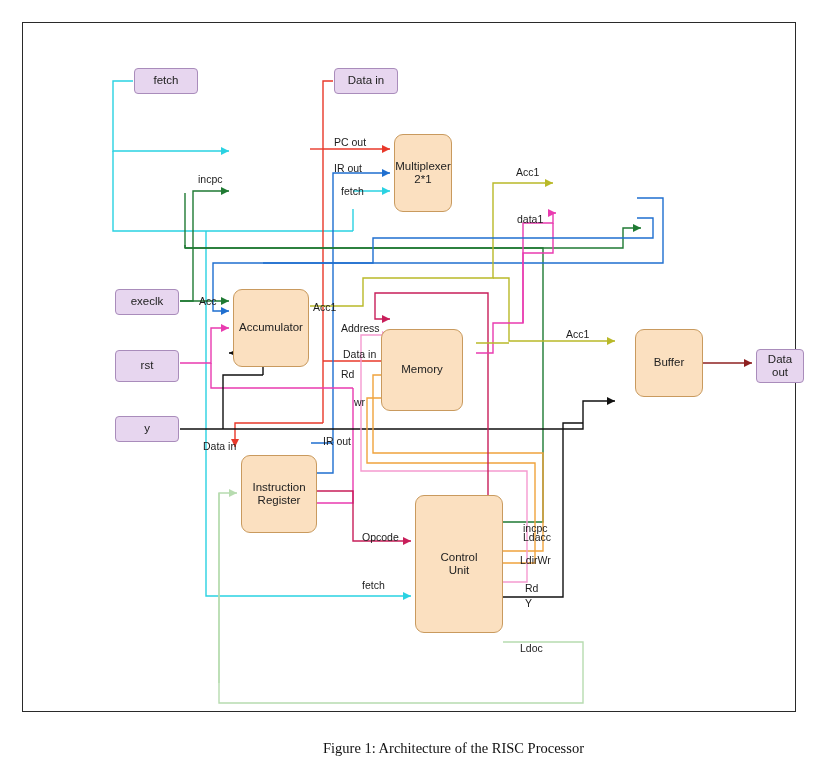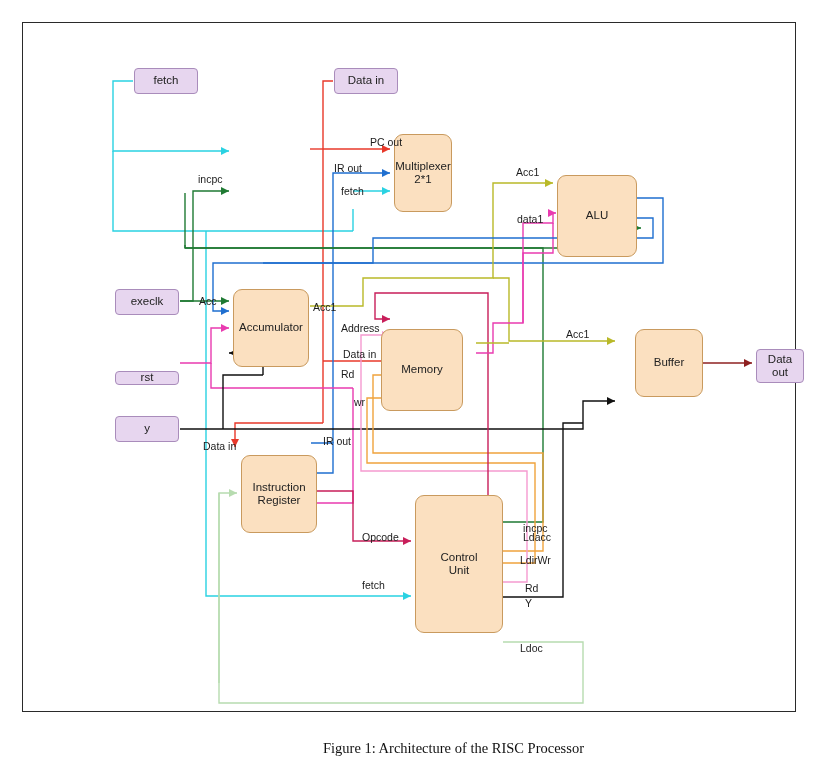--- a/index.html
+++ b/index.html
@@ -185,38 +185,37 @@
         <path d="M196,470 L196,500 L196,660" stroke="#b7dcb0"></path>
 
         <path d="M453,320 L486,320" stroke="#b9b928"></path>
 
         <path d="M614,195 L630,195 L630,215 L350,215 L350,240 L240,240" stroke="#1f6fd0"></path>
       </g>
     </svg>
 
     <div class="node block" style="left:371px;top:111px;width:58px;height:78px;">Multiplexer
 2*1</div>
-    <div class="node block" style="left:534px;top:152px;width:80px;height:82px;">ALU</div>
     <div class="node block" style="left:210px;top:266px;width:76px;height:78px;">Accumulator</div>
     <div class="node block" style="left:358px;top:306px;width:82px;height:82px;">Memory</div>
     <div class="node block" style="left:596px;top:306px;width:68px;height:68px;margin-left:16px;">Buffer</div>
     <div class="node block" style="left:218px;top:432px;width:76px;height:78px;">Instruction
 Register</div>
     <div class="node block" style="left:392px;top:472px;width:88px;height:138px;">Control
 Unit</div>
 
     <div class="node pill" style="left:111px;top:45px;width:64px;height:26px;">fetch</div>
     <div class="node pill" style="left:311px;top:45px;width:64px;height:26px;">Data in</div>
     <div class="node pill" style="left:92px;top:266px;width:64px;height:26px;">execlk</div>
-    <div class="node pill" style="left:92px;top:327px;width:64px;height:14px;margin-top:21px;">rst</div>
+    <div class="node pill" style="left:92px;top:327px;width:64px;height:32px;">rst</div>
     <div class="node pill" style="left:92px;top:393px;width:64px;height:26px;">y</div>
     <div class="node pill" style="left:733px;top:326px;width:48px;height:34px;">Data
 out</div>
 
-    <div class="edge-label" style="left:311px;top:113px;margin-left:36px;">PC out</div>
+    <div class="edge-label" style="left:311px;top:113px;">PC out</div>
     <div class="edge-label" style="left:311px;top:139px;">IR out</div>
     <div class="edge-label" style="left:318px;top:162px;">fetch</div>
     <div class="edge-label" style="left:175px;top:150px;">incpc</div>
     <div class="edge-label" style="left:493px;top:143px;">Acc1</div>
     <div class="edge-label" style="left:494px;top:190px;">data1</div>
     <div class="edge-label" style="left:176px;top:272px;">Acc</div>
     <div class="edge-label" style="left:290px;top:278px;">Acc1</div>
     <div class="edge-label" style="left:318px;top:299px;">Address</div>
     <div class="edge-label" style="left:320px;top:325px;">Data in</div>
     <div class="edge-label" style="left:318px;top:345px;">Rd</div>

